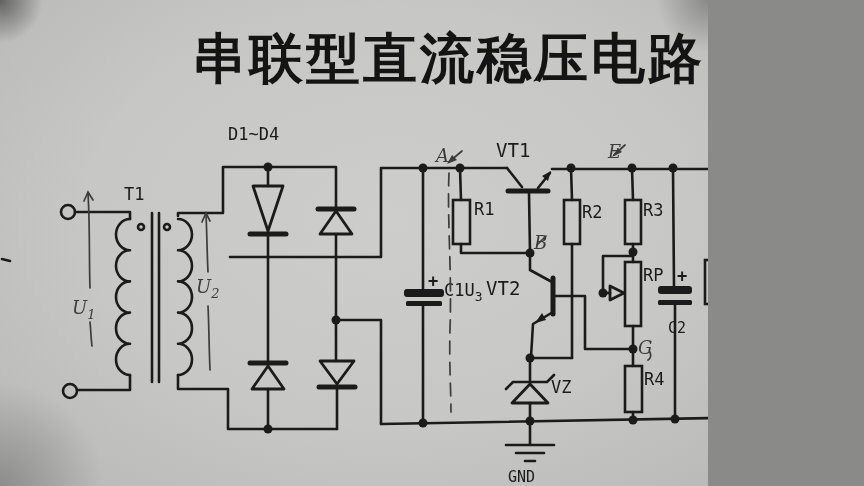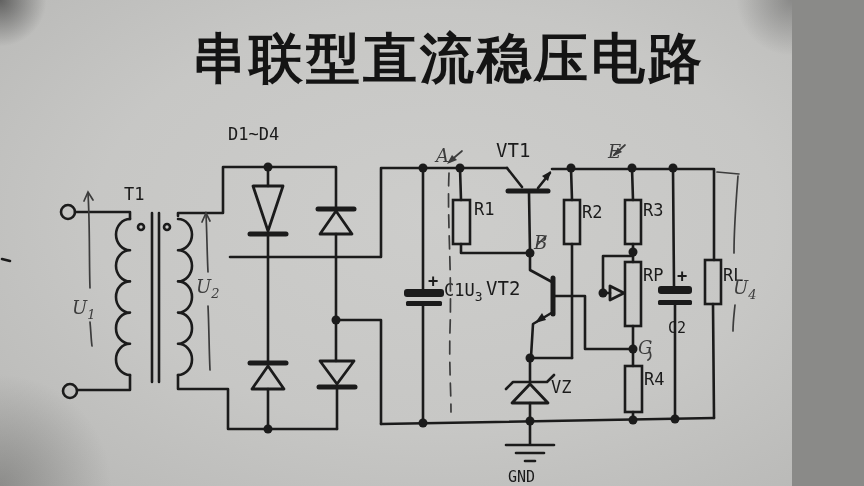--- a/index.html
+++ b/index.html
@@ -1,17 +1,17 @@
 <!DOCTYPE html>
 <html style="--ink: #1b1b1b; --hand: #3c3c3c; --paper: #c7c7c5;"><head>
 <meta charset="utf-8">
 <style>
   html,body{margin:0;padding:0;background:#8a8a88;}
   .paper{
-    position:relative;width:792px;height:486px;overflow:hidden;
+    position:relative;width:708px;height:486px;overflow:hidden;
     background:
       radial-gradient(circle at 0% 0%, rgba(25,25,25,.55), rgba(25,25,25,0) 5%),
       radial-gradient(circle at 100% 0%, rgba(40,40,40,.35), rgba(40,40,40,0) 6%),
       radial-gradient(circle at 0% 100%, rgba(60,60,58,.35), rgba(60,60,58,0) 12%),
       radial-gradient(ellipse at 55% 45%, #cdcdcb 0%, var(--paper,#c7c7c5) 55%, #b2b2b0 115%);
     text-align: center;
   }
   svg{display:block}
   .w{fill:none;stroke:var(--ink,#1b1b1b);stroke-width:2.6;stroke-linecap:round;stroke-linejoin:round}
   .w5{fill:none;stroke:var(--ink,#1b1b1b);stroke-width:5;stroke-linecap:round}

